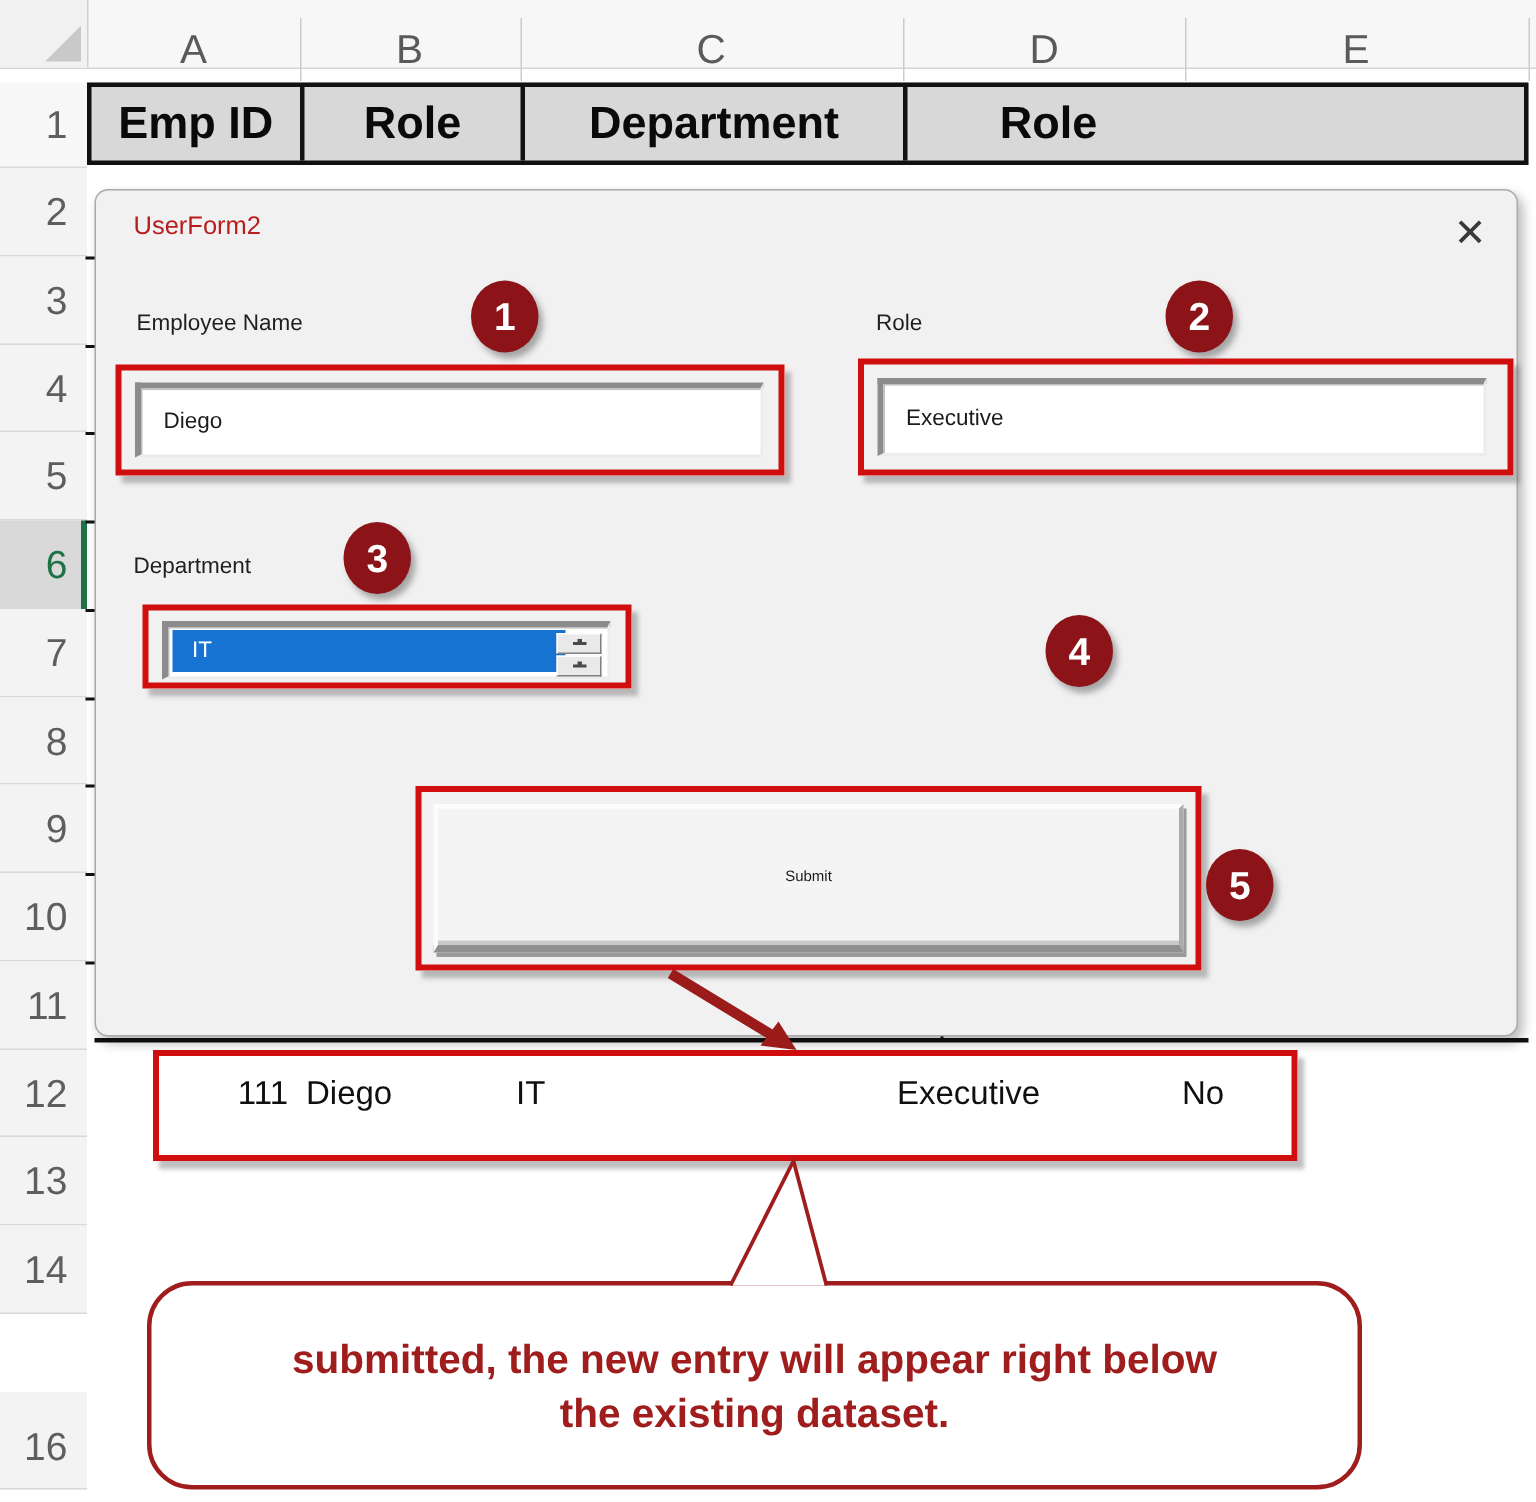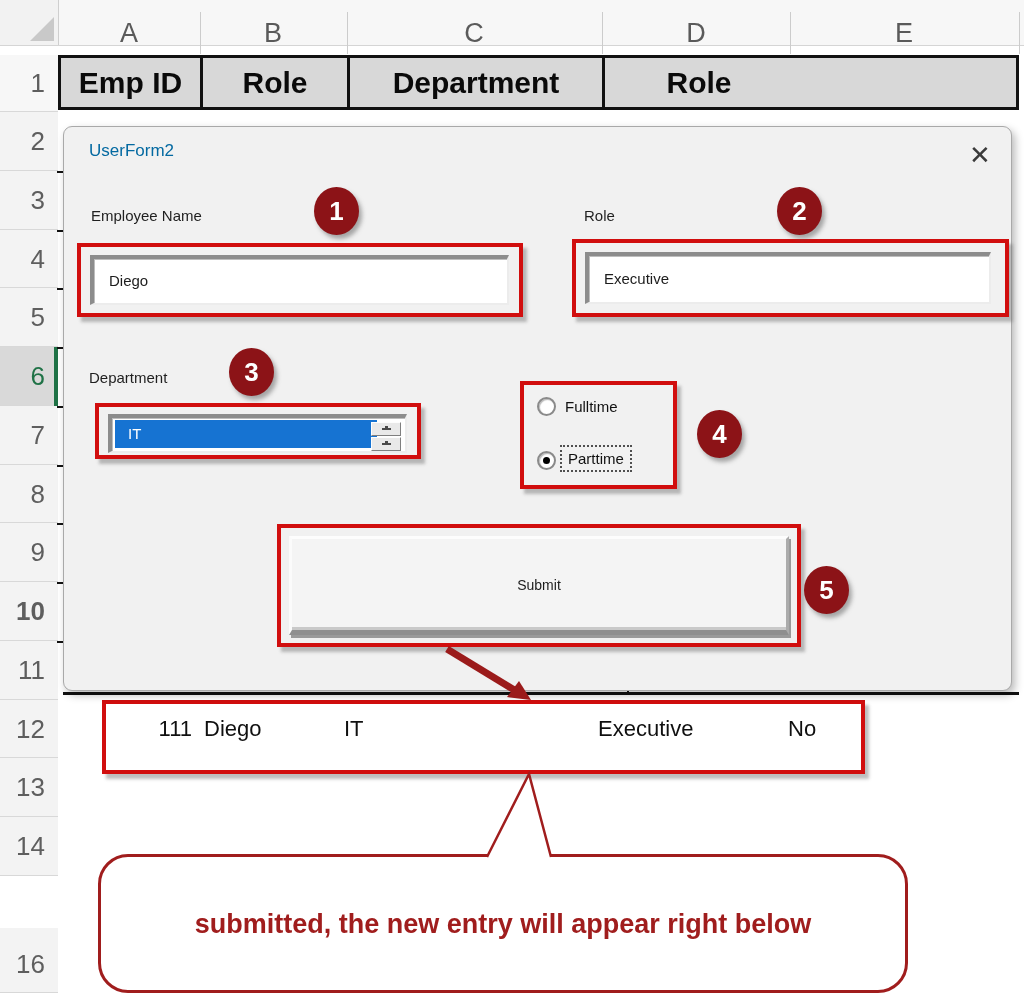--- a/index.html
+++ b/index.html
@@ -23,21 +23,21 @@
   .tblhead{left:58px;top:55px;width:961px;height:55px;display:flex;border:3px solid #111;
       box-sizing:border-box;background:#d8d8d8;}
   .tblhead .cell{border-right:3px solid #111;display:flex;align-items:center;justify-content:center;
       font-weight:bold;font-size:30px;color:#0a0a0a;box-sizing:border-box;}
   .tblhead .cell:last-child{border-right:none;}
   .tick{background:#111;}
 
   
   .userform{left:63px;top:126px;width:947px;height:563px;background:#f1f1f1;
       border:1px solid #a9a9a9;border-radius:9px;box-shadow:3px 4px 8px rgba(0,0,0,0.28);}
-  .uf-title{left:25px;top:14px;font-size:17px;color:#0369a1;}
+  .uf-title{left:25px;top:14px;font-size:17px;color:#b91c1c;}
   .uf-close{left:898px;top:10px;width:36px;height:36px;text-align:center;line-height:36px;
       font-size:26px;color:#3a3a3a;cursor:default;}
   .uf-label{font-size:15px;color:#1f1f1f;}
 
   .redbox{border:4px solid #d10e0e;box-shadow:4px 5px 3px rgba(110,110,110,0.45);box-sizing:border-box;}
 
   .sunken{background:#ffffff;box-sizing:border-box;
       border-top:4px solid #8c8c8c;border-left:4px solid #8c8c8c;
       border-right:2px solid #ececec;border-bottom:2px solid #ececec;
       box-shadow:inset 1px 1px 0 #bdbdbd;}
@@ -56,21 +56,21 @@
       border:2px solid #8a8a8a;box-shadow:inset 1px 1px 1px #b9b9b9;}
   .radio.on::after{content:"";position:absolute;left:4px;top:4px;width:7px;height:7px;
       border-radius:50%;background:#000;}
   .radio-lbl{font-size:15px;color:#111;}
   .dotted{border:2px dotted #4f4f4f;padding:3px 6px;}
 
   .btn3d{background:#f4f4f4;box-sizing:border-box;
       border-top:3px solid #fdfdfd;border-left:3px solid #fbfbfb;
       border-bottom:5px solid #8f8f8f;border-right:3px solid #ababab;
       box-shadow:inset 0 -3px 0 #c9c9c9, 2px 3px 0 #9a9a9a;
-      display:flex;align-items:center;justify-content:center;font-size:14px;color:#1c1c1c;}
+      display:flex;align-items:center;justify-content:center;font-size:10px;color:#1c1c1c;}
 
   .badge{width:45px;height:48px;border-radius:50%;background:#8c1317;color:#fff;
       font-size:26px;font-weight:bold;display:flex;align-items:center;justify-content:center;
       box-shadow:3px 4px 4px rgba(90,90,90,0.5);}
 
   
   .dataset-bottomline{left:63px;top:692px;width:956px;height:3px;background:#111;}
   .row12text{font-size:22px;color:#101010;top:716px;}
   .callout{left:98px;top:854px;width:810px;height:139px;background:#ffffff;
       border:3px solid #a01d1d;border-radius:30px;box-sizing:border-box;
@@ -101,21 +101,21 @@
   <div class="abs rowhdr" style="top:55px;height:57px;line-height:57px;background:#f7f7f7;">1</div>
   <div class="abs rowhdr" style="top:112px;height:59px;line-height:59px;">2</div>
   <div class="abs rowhdr" style="top:171px;height:59px;line-height:59px;">3</div>
   <div class="abs rowhdr" style="top:230px;height:58px;line-height:58px;">4</div>
   <div class="abs rowhdr" style="top:288px;height:59px;line-height:59px;">5</div>
   <div class="abs rowhdr sel" style="top:347px;height:59px;line-height:59px;">6</div>
   <div class="abs rowhdr-greenbar" style="top:347px;height:59px;"></div>
   <div class="abs rowhdr" style="top:406px;height:59px;line-height:59px;">7</div>
   <div class="abs rowhdr" style="top:465px;height:58px;line-height:58px;">8</div>
   <div class="abs rowhdr" style="top:523px;height:59px;line-height:59px;">9</div>
-  <div class="abs rowhdr" style="top:582px;height:59px;line-height:59px;font-weight:bold;">10</div>
+  <div class="abs rowhdr" style="top:582px;height:59px;line-height:59px;">10</div>
   <div class="abs rowhdr" style="top:641px;height:59px;line-height:59px;">11</div>
   <div class="abs rowhdr" style="top:700px;height:58px;line-height:58px;">12</div>
   <div class="abs rowhdr" style="top:758px;height:59px;line-height:59px;">13</div>
   <div class="abs rowhdr" style="top:817px;height:59px;line-height:59px;">14</div>
   <div class="abs rowhdr" style="top:928px;height:59px;line-height:59px;">15</div>
   <div class="abs rowhdr" style="top:935px;height:58px;line-height:58px;">16</div>
 
   <div class="tblhead abs">
     <div class="cell" style="width:142px;">Emp ID</div>
     <div class="cell" style="width:147px;">Role</div>
@@ -137,20 +137,21 @@
 
   <div class="abs row12text" style="left:60px;width:132px;text-align:right;">111</div>
   <div class="abs row12text" style="left:204px;">Diego</div>
   <div class="abs row12text" style="left:344px;">IT</div>
   <div class="abs row12text" style="left:598px;">Executive</div>
   <div class="abs row12text" style="left:788px;">No</div>
   <div class="abs redbox" style="left:102px;top:700px;width:763px;height:74px;"></div>
 
   <div class="abs callout">
     <div>submitted, the new entry will appear right below</div>
+    <div>the existing dataset.</div>
   </div>
 
   <div class="abs userform">
     <div class="abs uf-title">UserForm2</div>
     <div class="abs uf-close">✕</div>
 
     <div class="abs uf-label" style="left:27px;top:80px;">Employee Name</div>
     <div class="abs uf-label" style="left:520px;top:80px;">Role</div>
 
     <div class="abs redbox" style="left:13px;top:116px;width:446px;height:74px;">
@@ -174,26 +175,20 @@
           <div class="spinbtn">
               <div class="spin-glyph"></div>
             </div>
           <div class="spinbtn">
               <div class="spin-glyph"></div>
             </div>
         </div>
       </div>
     </div>
 
-    <div class="abs redbox" style="left:456px;top:254px;width:157px;height:108px;">
-      <div class="abs radio" style="left:13px;top:12px;"></div>
-      <div class="abs radio-lbl" style="left:41px;top:13px;">Fulltime</div>
-      <div class="abs radio on" style="left:13px;top:66px;"></div>
-      <div class="abs radio-lbl dotted" style="left:36px;top:60px;">Parttime</div>
-    </div>
 
     <div class="abs redbox" style="left:213px;top:397px;width:524px;height:123px;">
       <div class="abs btn3d" style="left:8px;top:8px;width:500px;height:99px;">
         <span>Submit</span>
       </div>
     </div>
   </div>
 
   <div class="abs badge" style="left:314px;top:187px;">1</div>
   <div class="abs badge" style="left:777px;top:187px;">2</div>

